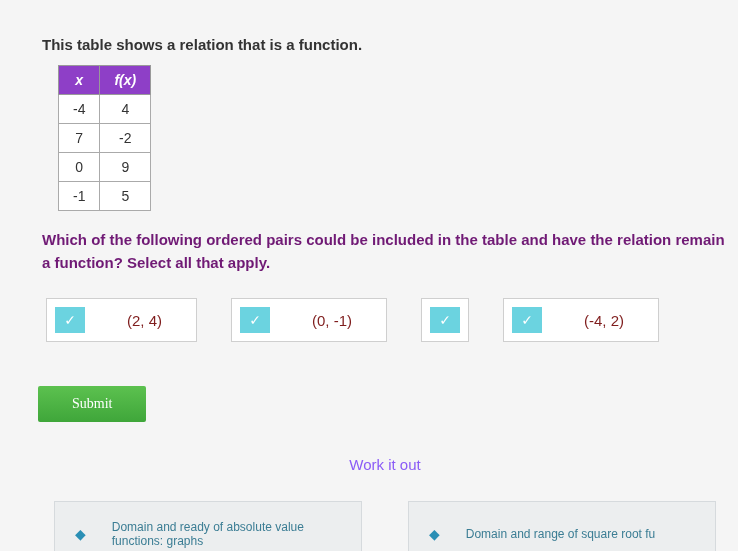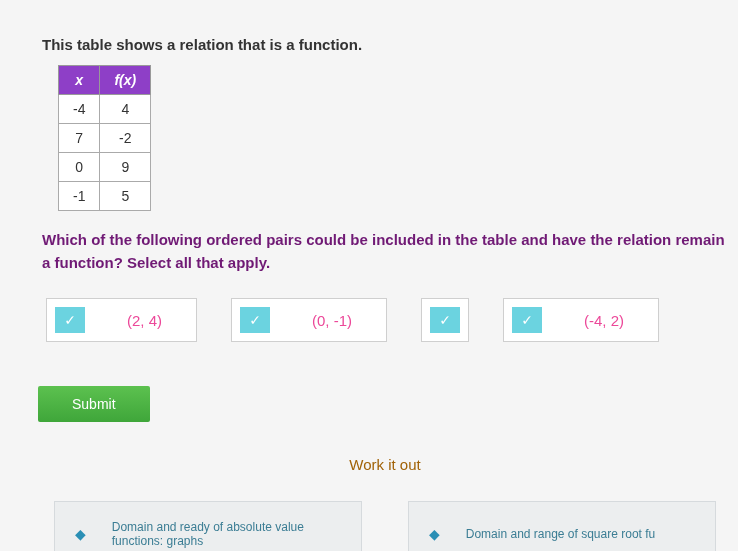--- a/index.html
+++ b/index.html
@@ -68,39 +68,40 @@
       align-items: center;
       justify-content: center;
       color: #fff;
       font-size: 14px;
     }
     .option .label {
       padding: 0 26px;
       display: flex;
       align-items: center;
       font-size: 15px;
-      color: #ec4899;
+      color: #7f1d1d;
     }
     .submit-btn {
       background: #4bb543;
       background: linear-gradient(#5cc14f,#3fa63a);
       color: #fff;
       border: none;
       padding: 10px 34px;
       font-size: 14px;
       border-radius: 2px;
       cursor: pointer;
       margin-left: 4px;
+      font-family: Liberation Serif, serif;
     }
     .help-section {
       margin-top: 26px;
       text-align: center;
     }
     .work-it-out {
-      color: #a16207;
+      color: #8b5cf6;
       font-size: 15px;
       margin-bottom: 4px;
     }
     .not-ready {
       color: #5a5a5a;
       font-size: 15px;
     }
     .help-links {
       display: flex;
       gap: 30px;

